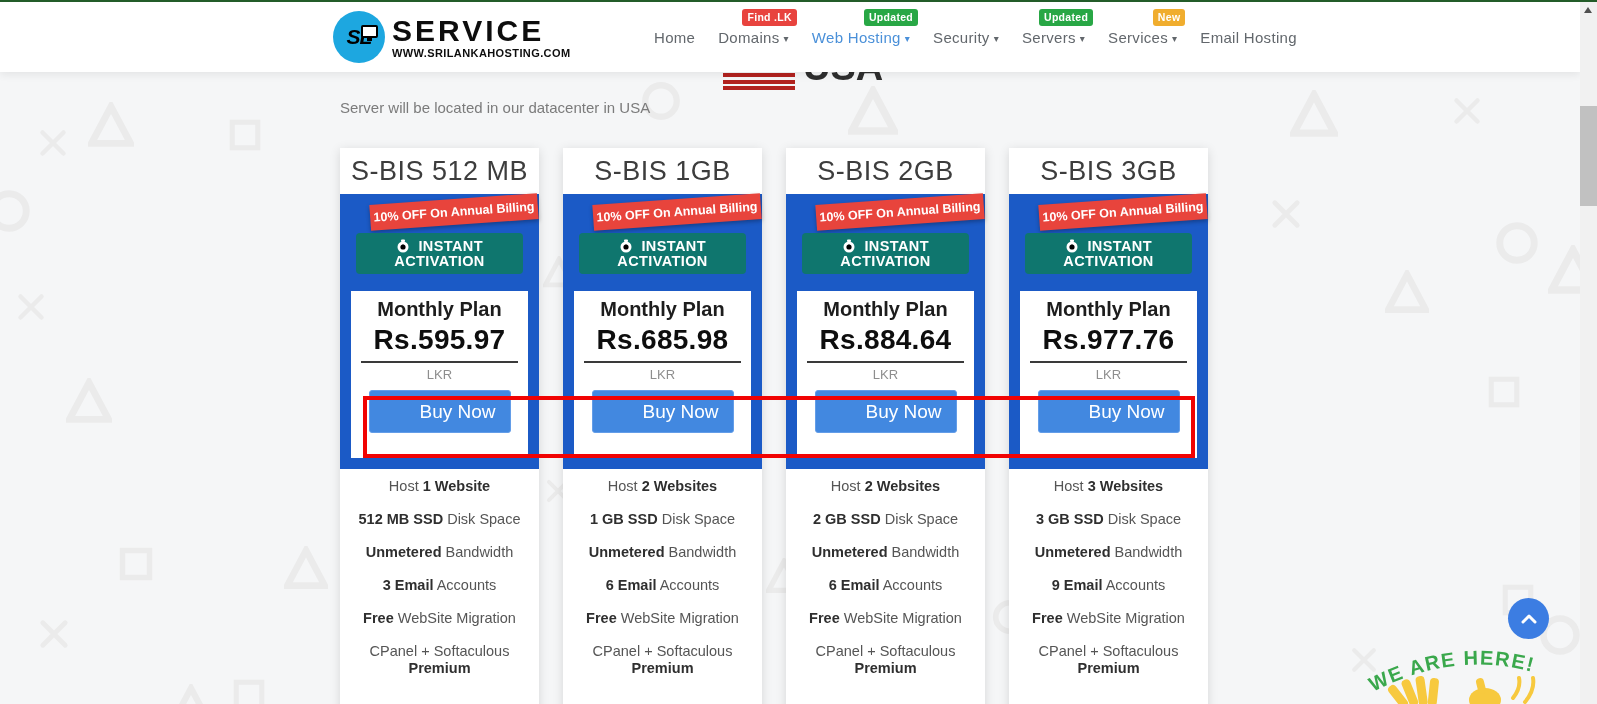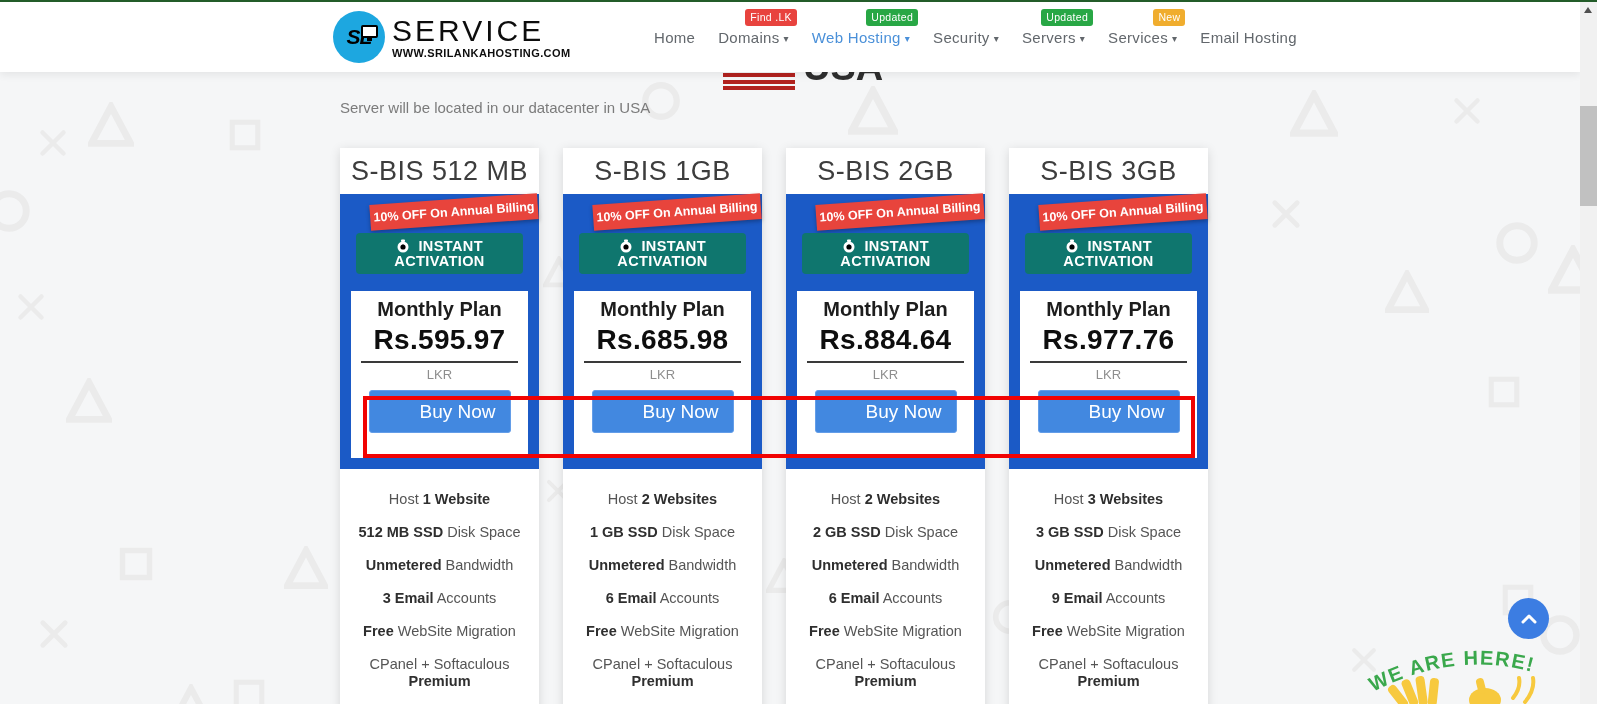--- a/index.html
+++ b/index.html
@@ -24,30 +24,30 @@
   }
   .logo { position:absolute; left:333px; top:9px; display:flex; align-items:center; cursor:pointer; }
   .logo-circle {
     width:52px; height:52px; border-radius:50%; background:#1da7e0;
     display:flex; align-items:center; justify-content:center; position:relative; flex:0 0 auto;
   }
   .logo-sl { font-weight:700; font-style:italic; font-size:21px; color:#000; letter-spacing:-1px; }
   .logo-monitor { position:absolute; right:7px; top:14px; width:17px; height:13px; background:#fff; border:2px solid #000; border-radius:2px; }
   .logo-monitor:after { content:""; position:absolute; left:4px; bottom:-5px; width:5px; height:3px; background:#000; }
   .logo-text { margin-left:7px; line-height:1; }
-  .logo-title { font-size:30px; font-weight:400; letter-spacing:3px; color:#0d0d0d; }
+  .logo-title { font-size:30px; font-weight:700; letter-spacing:3px; color:#0d0d0d; }
   .logo-sub { font-size:11px; font-weight:700; letter-spacing:.4px; color:#0d0d0d; margin-top:2px; }
 
   .nav-menu { position:absolute; left:654px; top:0; height:70px; display:flex; align-items:center; gap:23px; z-index:21; }
   .nav-item { position:relative; font-size:15px; color:#62676c; cursor:pointer; white-space:nowrap; letter-spacing:.3px; }
   .nav-item.active { color:#4a90d9; }
   .nav-caret { font-size:10px; margin-left:4px; vertical-align:1px; }
   .nav-badge {
     position:absolute; top:-20px; right:-8px;
-    font-size:10.5px; font-weight:400; color:#fff;
+    font-size:10.5px; font-weight:700; color:#fff;
     padding:2px 5px; border-radius:3px; line-height:1.25; white-space:nowrap;
   }
 
   
   .usa-title { position:absolute; left:803px; top:48px; font-size:38px; line-height:38px; font-weight:700; color:#2e2e2e; z-index:5; }
   .flag-stripes { position:absolute; left:723px; top:73px; width:72px; z-index:5; }
   .flag-stripes div { height:4px; background:#b2221f; margin-bottom:2.5px; }
   .section-sub { position:absolute; left:340px; top:99px; width:870px; text-align:left; font-size:15px; color:#7b7b7b; z-index:5; }
 
   
@@ -70,21 +70,21 @@
   .price-box { position:absolute; top:97px; left:11px; right:11px; bottom:11px; background:#fff; text-align:center; }
   .plan-label { margin-top:7px; font-size:20px; font-weight:700; color:#1d1d1d; }
   .plan-price { margin-top:3px; font-size:28px; font-weight:700; color:#0e0e0e; letter-spacing:.3px; }
   .price-divider { margin:5px 10px 0; border-top:2px solid #3a3a3a; }
   .plan-currency { margin-top:4px; font-size:13px; color:#8e8e8e; }
   .buy-btn {
     margin-top:8px; width:142px; height:43px;
     background:#4288e0; border:1px solid #639de8; border-radius:3px;
     color:#fff; font-size:19px; font-family:"Liberation Sans", sans-serif; cursor:pointer;padding-left:36px;
   }
-  .features { list-style:none; padding:14px 6px 0; text-align:center; }
+  .features { list-style:none; padding:1px 6px 0; text-align:center; }
   .features li { padding:8px 0; font-size:14.5px; color:#555; line-height:17px; }
   .features .b { font-weight:700; color:#2f2f2f; }
 
   
   .red-box { position:absolute; left:363px; top:396px; width:832px; height:62px; border:4px solid #f10303; z-index:40; }
 
   
   .scrollbar { position:absolute; right:0; top:0; width:17px; height:704px; background:#f1f1f1; z-index:60; }
   .sb-arrow-up { position:absolute; top:7px; left:4px; width:0; height:0; border-left:4.5px solid transparent; border-right:4.5px solid transparent; border-bottom:6px solid #505050; cursor:pointer; }
   .sb-thumb { position:absolute; top:106px; left:0; width:17px; height:100px; background:#c1c1c1; cursor:pointer; }

